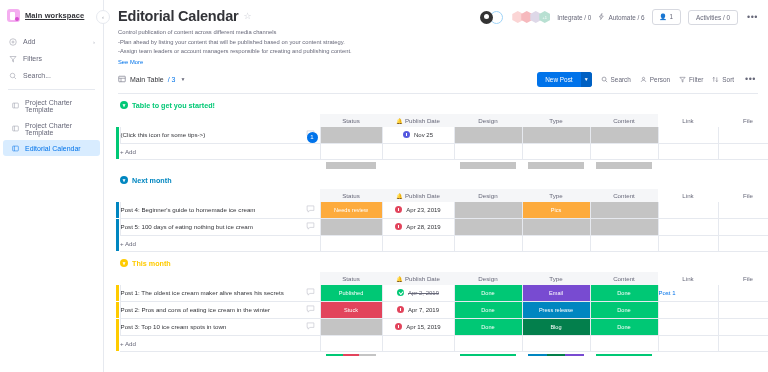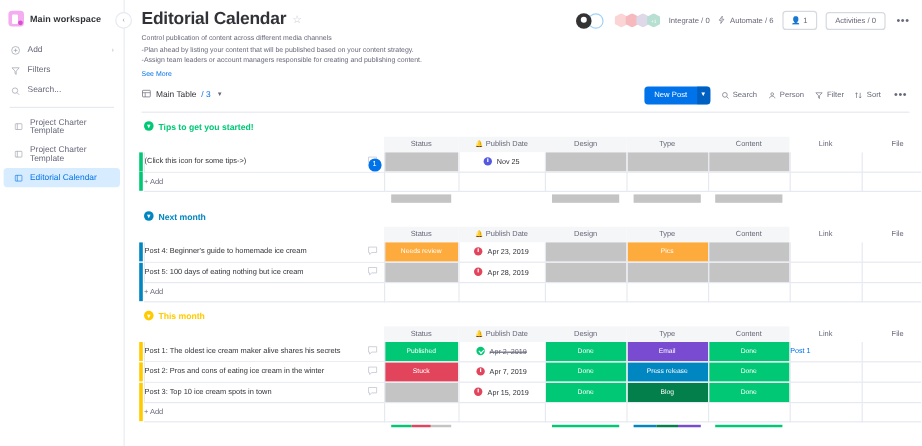--- a/index.html
+++ b/index.html
@@ -26,21 +26,21 @@
     background: #f4aef0; position: relative; flex: 0 0 13px;
   }
   .ws-logo:after {
     content: ""; position: absolute; left: 2.5px; top: 2.5px;
     width: 5px; height: 8px; border-radius: 1px; background: #ffffff;
   }
   .ws-logo .pin {
     position: absolute; right: 1px; bottom: 1px;
     width: 4px; height: 4px; border-radius: 50%; background: #d74fd0;
   }
-  .ws-title { font-size: 7.5px; font-weight: bold; color: #323338; letter-spacing: .1px; }
+  .ws-title { font-size: 7.5px; font-weight: bold; color: #323338; letter-spacing: .1px; text-decoration: underline; }
 
   .collapse-btn {
     position: absolute; right: -7px; top: 10px;
     width: 14px; height: 14px; border-radius: 50%;
     background: #ffffff; border: 1px solid #e6e9ef;
     display: flex; align-items: center; justify-content: center;
     font-size: 6px; color: #9699a6; z-index: 5;
   }
 
   .nav { padding: 2px 0 0 0; }
@@ -354,21 +354,21 @@
         </div>
         <div class="dots-btn">•••</div>
       </div>
     </div>
 
     <div class="board-body">
       <div id="groups-root">
           <div class="group">
             <div class="group-head">
               <span class="g-caret" style="background:#00c875">▾</span>
-              <span style="color:#00c875">Tips to get you started!</span>
+              <span style="color:#00c875">Table to get you started!</span>
             </div>
             <table class="tbl">
               <colgroup>
                 <col style="width: 4px;">
                 <col style="width: 200px;">
                 <col style="width: 62px;">
                 <col style="width: 72px;">
                 <col style="width: 68px;">
                 <col style="width: 68px;">
                 <col style="width: 68px;">

